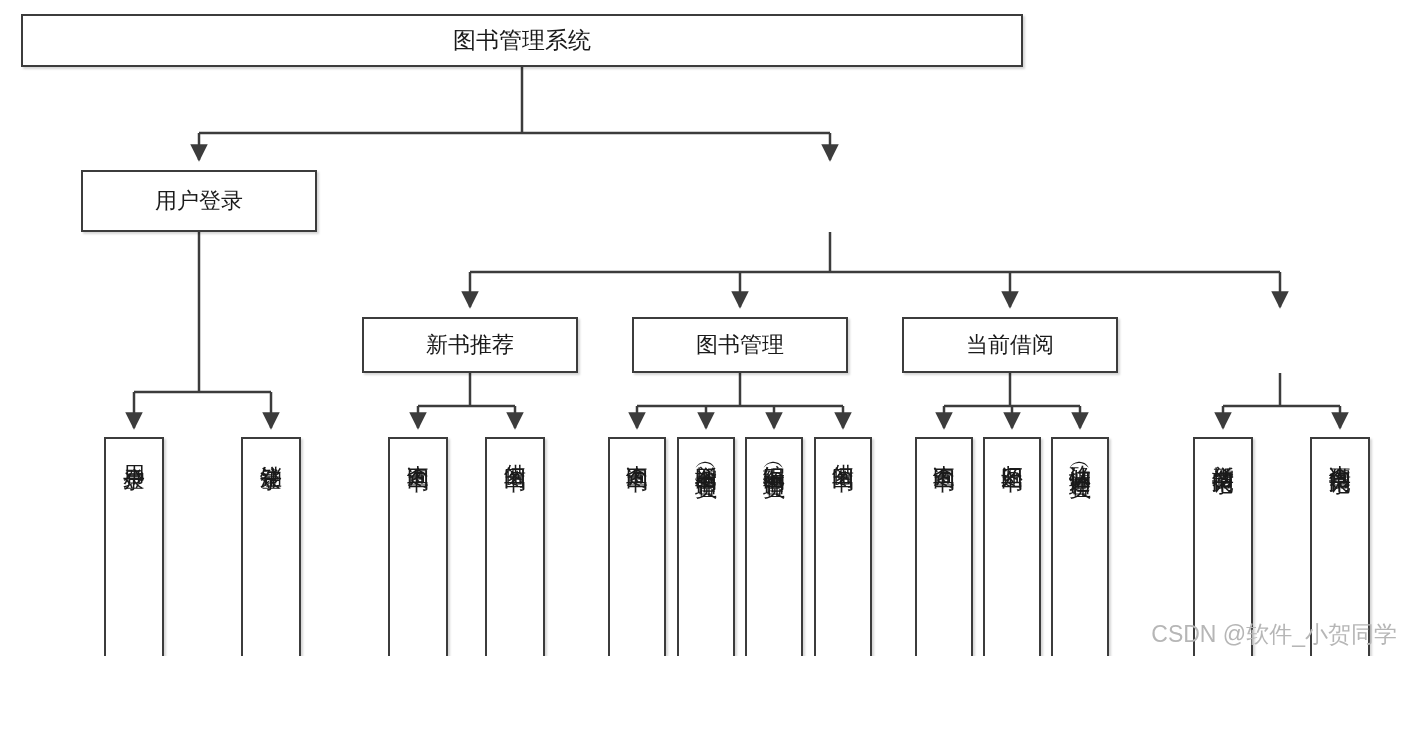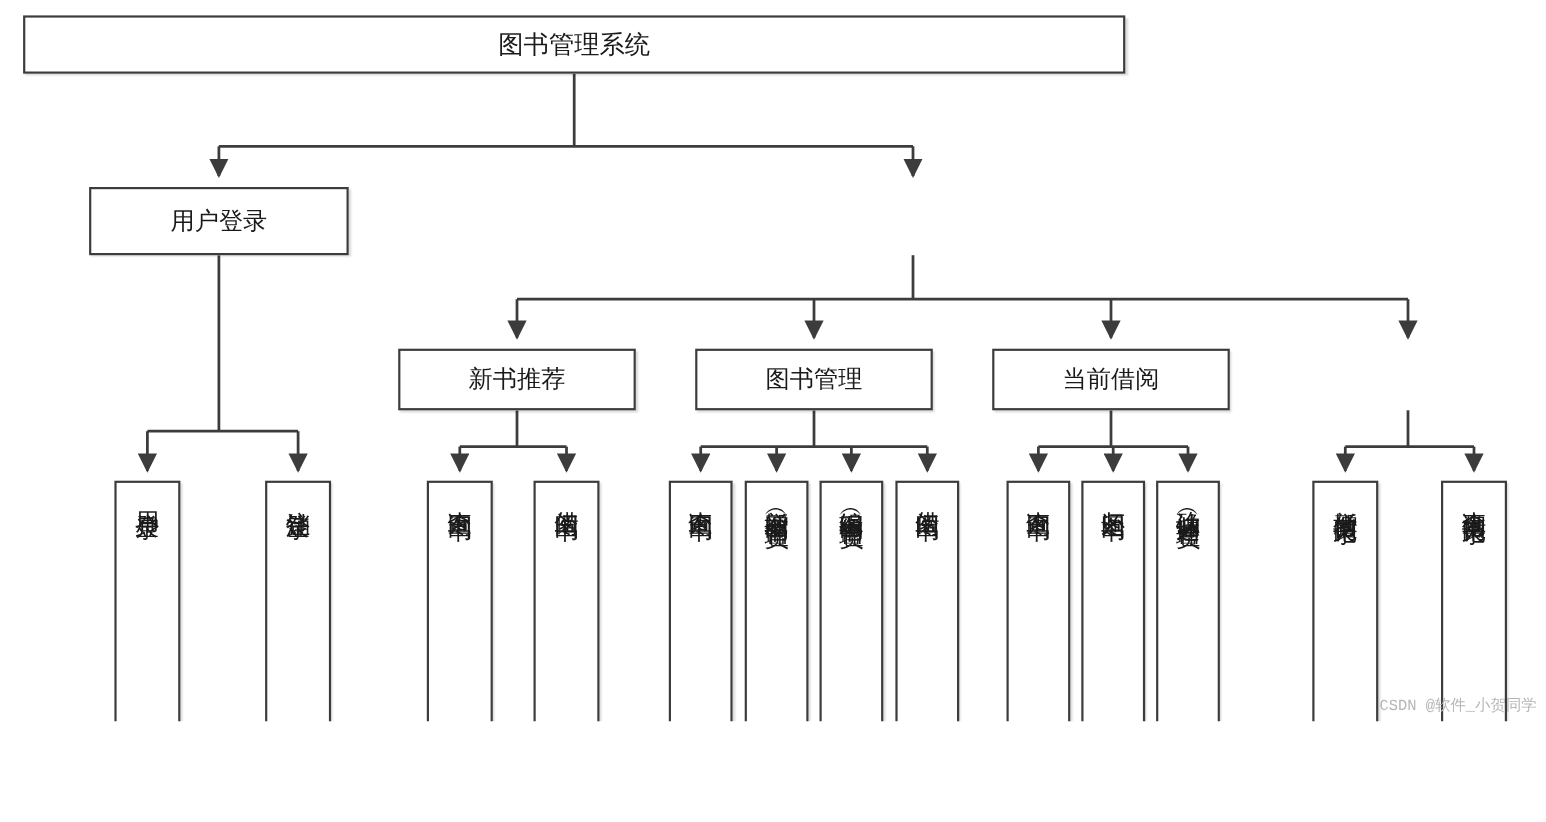--- a/index.html
+++ b/index.html
@@ -53,25 +53,24 @@
     text-orientation: upright;
     letter-spacing: 2px;
     line-height: 1;
     text-align: left;
     white-space: nowrap;
   }
   .watermark {
     position: absolute;
     right: 8px;
     bottom: 6px;
-    font-size: 14px;
+    font-size: 23px;
     color: #b6b6b6;
     white-space: nowrap;
     pointer-events: none;
-    font-family: Liberation Mono, monospace;
   }
 </style>
 </head>
 <body>
 
 <div id="canvas">
 
   <svg id="diagram-svg" viewBox="0 0 1405 747" xmlns="http://www.w3.org/2000/svg">
     <defs>
       <marker id="arrow" viewBox="0 0 10 10" refX="9" refY="5" markerWidth="7" markerHeight="7" orient="auto-start-reverse">

